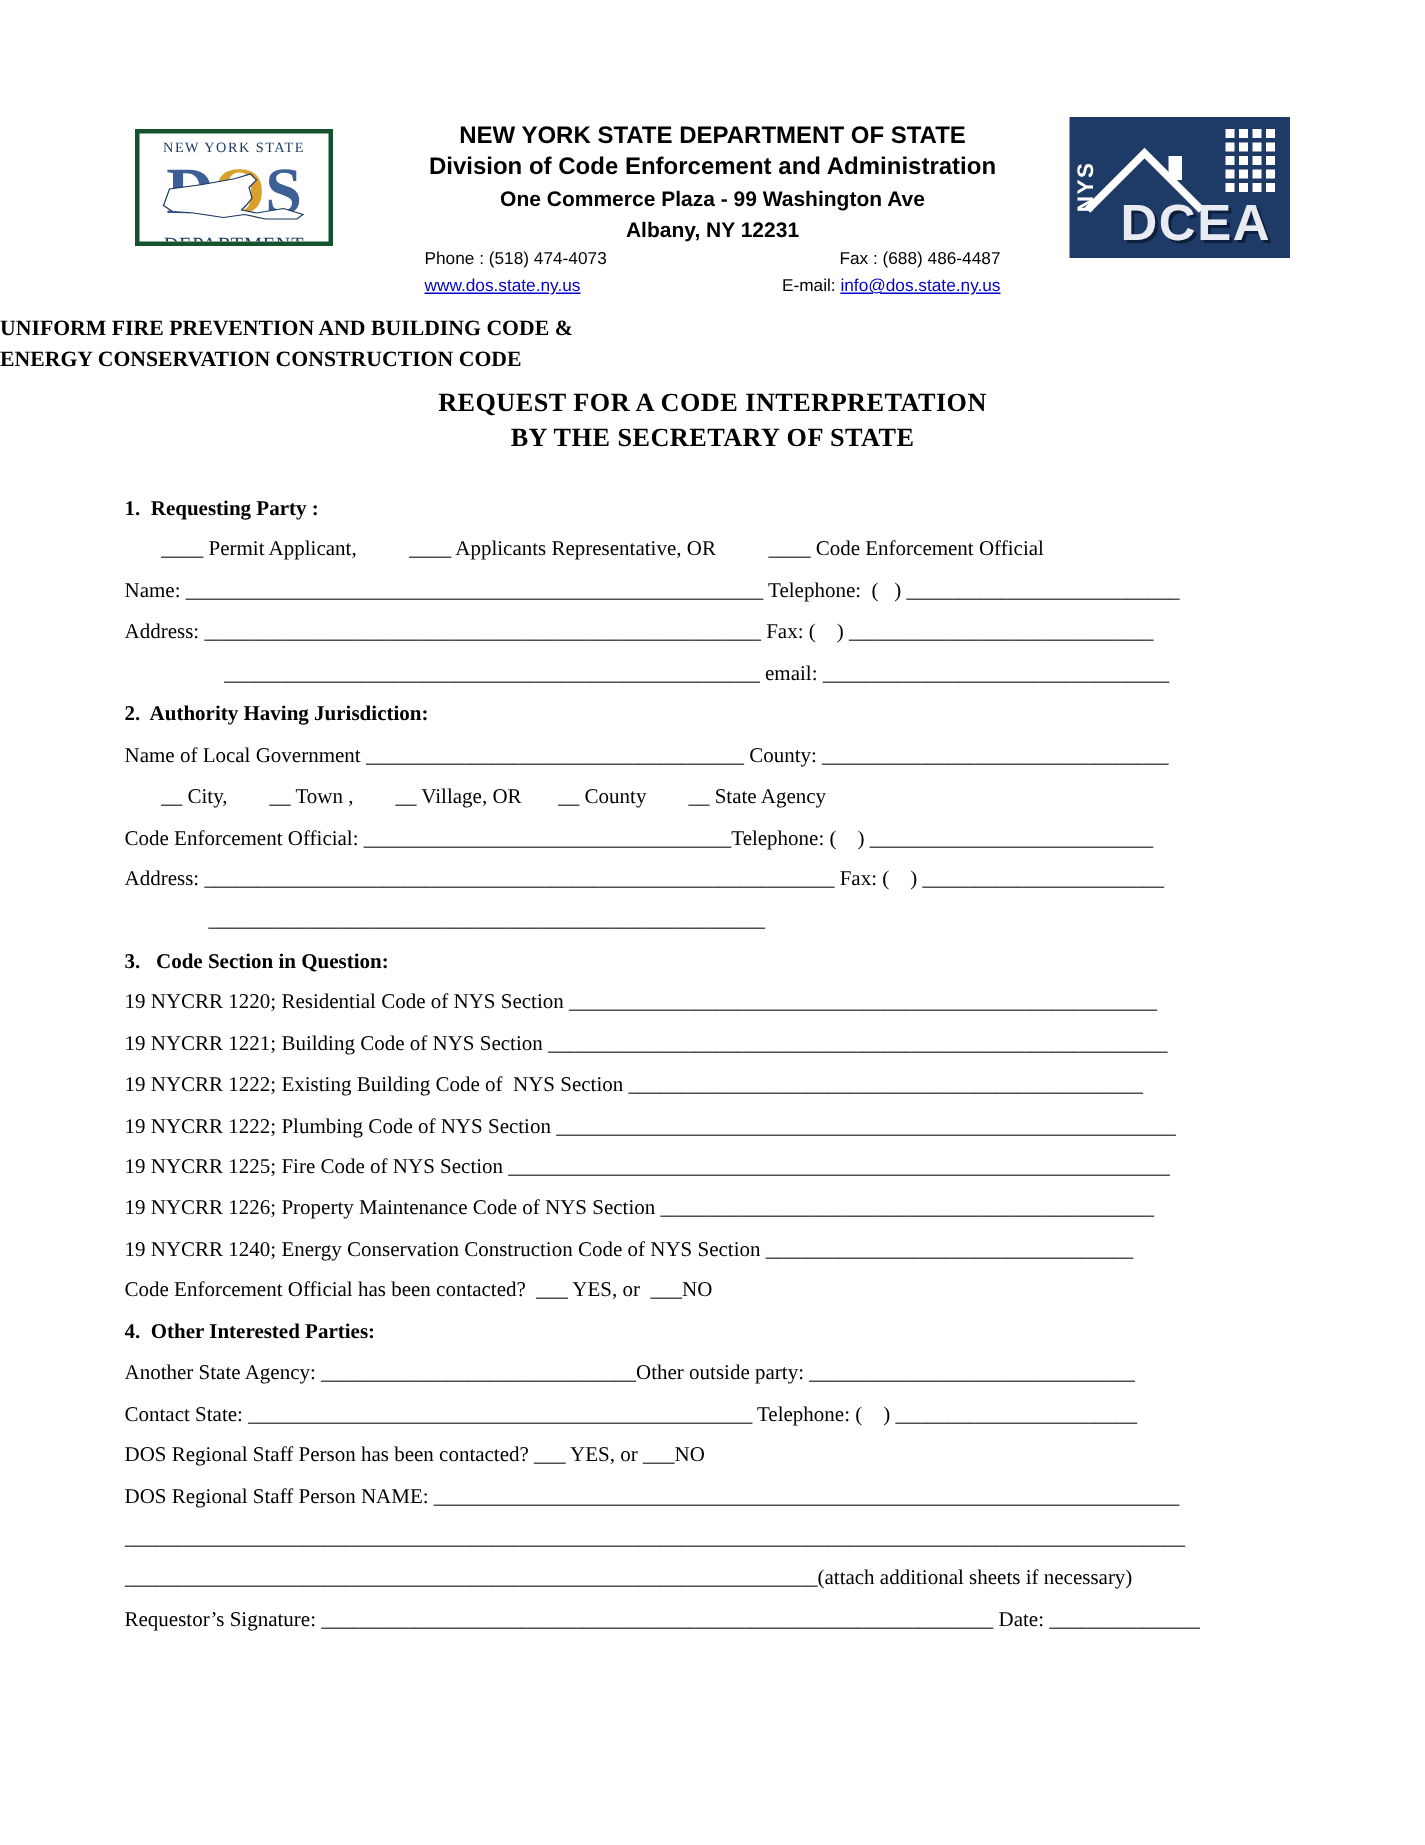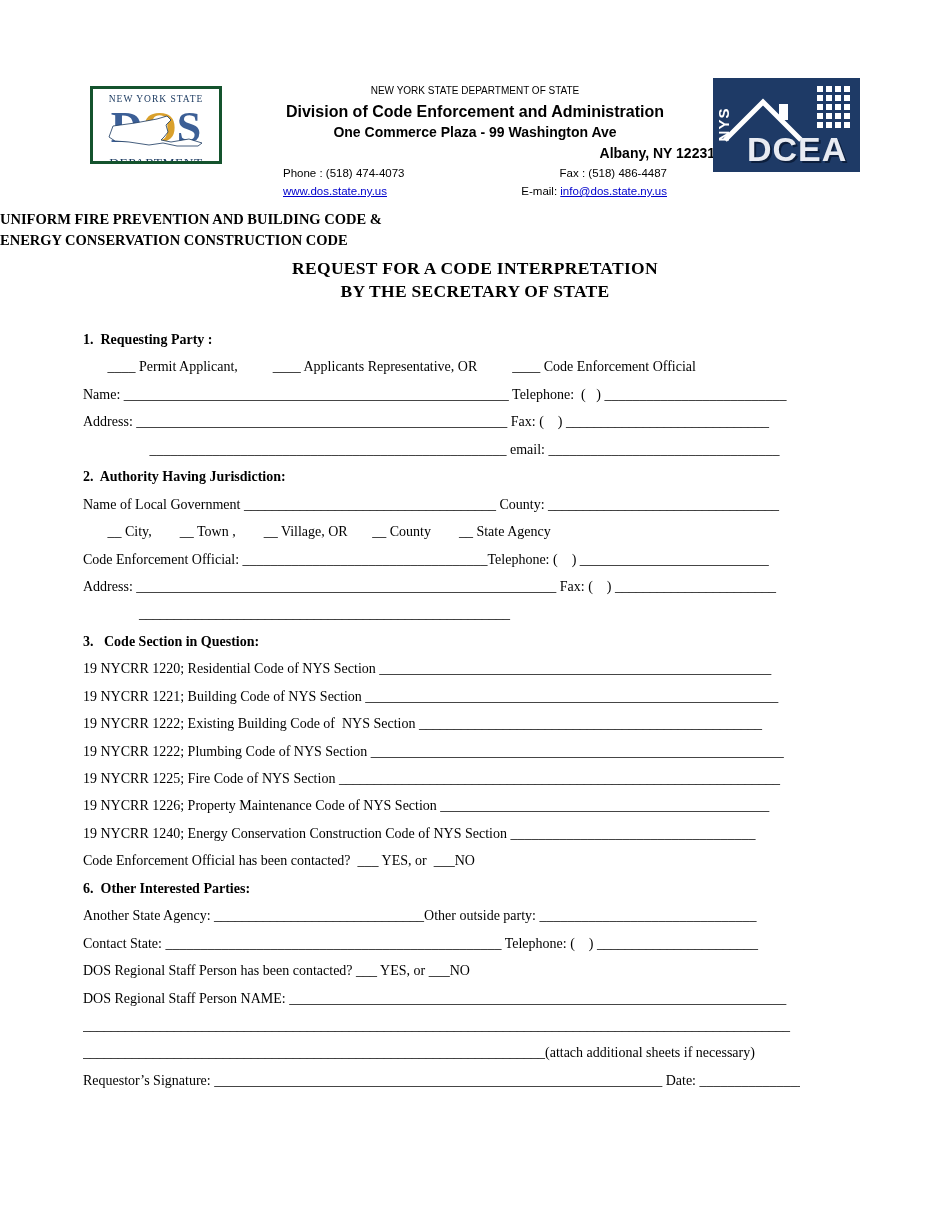--- a/index.html
+++ b/index.html
@@ -49,24 +49,24 @@
     color:#e8ebf2; font-family:"Liberation Sans", sans-serif;
     font-weight:bold; font-size:34px; letter-spacing:1px;
     text-shadow:2px 2px 0 #0d1f3d;
   }
 
   
   .hdr-center {
     position:absolute; left:235px; top:80px; width:480px;
     text-align:center; font-family:"Liberation Sans", sans-serif;
   }
-  .hdr-l1 { font-size:10px; font-weight:normal; line-height:21px; }
+  .hdr-l1 { font-size:16px; font-weight:bold; line-height:21px; }
   .hdr-l2 { font-size:16px; font-weight:bold; line-height:21px; }
   .hdr-l3 { font-size:14px; font-weight:bold; line-height:21px; }
-  .hdr-l4 { font-size:14px; font-weight:bold; line-height:20px;text-align:right; }
+  .hdr-l4 { font-size:14px; font-weight:bold; line-height:20px; }
   .hdr-row {
     display:flex; justify-content:space-between;
     padding:0 48px; font-size:11.5px; line-height:15px; margin-top:3px;
   }
   .hdr-link { color:#0000cc; text-decoration:underline; cursor:pointer; }
 
   
   .code-title {
     position:absolute; top:209px; left:0; width:950px;
     text-align:left; font-weight:bold; font-size:14.5px; line-height:21px;
@@ -100,21 +100,21 @@
   <div class="dos-b2">OF STATE</div>
 </div>
 
 <div class="hdr-center">
   <div class="hdr-l1">NEW YORK STATE DEPARTMENT OF STATE</div>
   <div class="hdr-l2">Division of Code Enforcement and Administration</div>
   <div class="hdr-l3">One Commerce Plaza - 99 Washington Ave</div>
   <div class="hdr-l4">Albany, NY 12231</div>
   <div class="hdr-row">
     <span>Phone : (518) 474-4073</span>
-    <span>Fax : (518) 486-4487</span>
+    <span>Fax : (688) 486-4487</span>
   </div>
   <div class="hdr-row">
     <a class="hdr-link">www.dos.state.ny.us</a>
     <span><span>E-mail: </span><a class="hdr-link">info@dos.state.ny.us</a></span>
   </div>
 </div>
 
 <div class="dcea-logo">
   <svg class="dcea-art" viewBox="0 0 147 94">
     <polyline points="12,62 50,24 88,62" fill="none" stroke="#ffffff" stroke-width="5"></polyline>
@@ -170,21 +170,21 @@
   <div class="line">                _____________________________________________________</div>
   <div class="line bold">3.   Code Section in Question:</div>
   <div class="line">19 NYCRR 1220; Residential Code of NYS Section ________________________________________________________</div>
   <div class="line">19 NYCRR 1221; Building Code of NYS Section ___________________________________________________________</div>
   <div class="line">19 NYCRR 1222; Existing Building Code of  NYS Section _________________________________________________</div>
   <div class="line">19 NYCRR 1222; Plumbing Code of NYS Section ___________________________________________________________</div>
   <div class="line">19 NYCRR 1225; Fire Code of NYS Section _______________________________________________________________</div>
   <div class="line">19 NYCRR 1226; Property Maintenance Code of NYS Section _______________________________________________</div>
   <div class="line">19 NYCRR 1240; Energy Conservation Construction Code of NYS Section ___________________________________</div>
   <div class="line">Code Enforcement Official has been contacted?  ___ YES, or  ___NO</div>
-  <div class="line bold">6.  Other Interested Parties:</div>
+  <div class="line bold">4.  Other Interested Parties:</div>
   <div class="line">Another State Agency: ______________________________Other outside party: _______________________________</div>
   <div class="line">Contact State: ________________________________________________ Telephone: (    ) _______________________</div>
   <div class="line">DOS Regional Staff Person has been contacted? ___ YES, or ___NO</div>
   <div class="line">DOS Regional Staff Person NAME: _______________________________________________________________________</div>
   <div class="line">_____________________________________________________________________________________________________</div>
   <div class="line">__________________________________________________________________(attach additional sheets if necessary)</div>
   <div class="line">Requestor’s Signature: ________________________________________________________________ Date: __________________</div>
 </div>
 
 </body></html>

